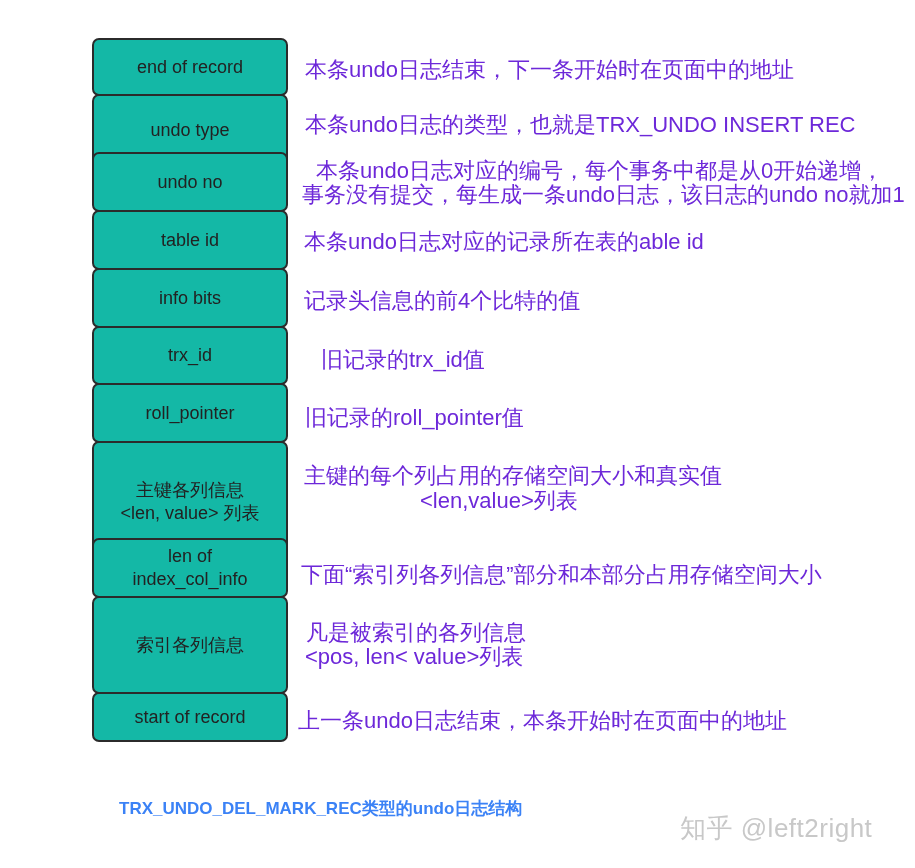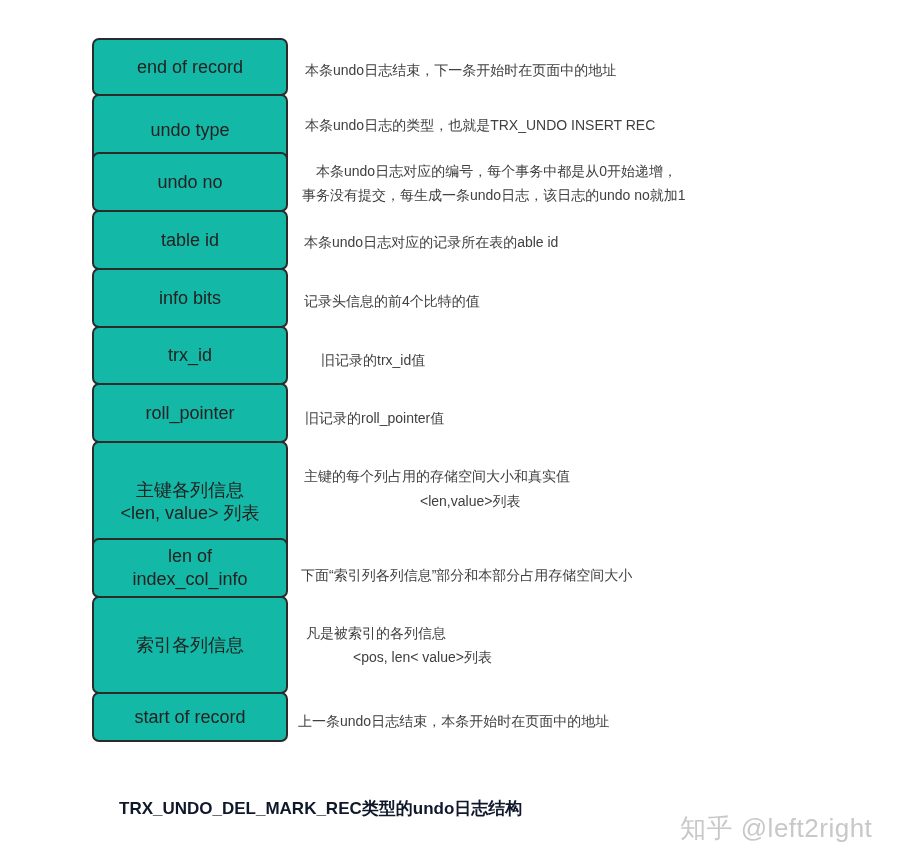--- a/index.html
+++ b/index.html
@@ -2,22 +2,22 @@
 <html><head>
 <meta charset="utf-8">
 <style>
   html, body { margin:0; padding:0; background:#ffffff; }
   body { width:915px; height:868px; position:relative; overflow:hidden;
          font-family: "Liberation Sans", "DejaVu Sans", sans-serif; color:#1f1f1f; }
   .box { position:absolute; left:92px; width:196px; box-sizing:border-box;
          background:#14b8a6; border:2.5px solid #2b2b2b; border-radius:7px;
          display:flex; align-items:center; justify-content:center; text-align:center;
          font-size:18px; line-height:23px; color:#222; }
-  .desc { position:absolute; font-size:14px; line-height:24px; color:#404040; white-space:nowrap; }
-  .caption { position:absolute; left:119px; top:797px; font-size:17px; font-weight:bold; color:#0f172a; }
+  .desc { position:absolute; font-size:22px; line-height:24px; color:#6d28d9; white-space:nowrap; }
+  .caption { position:absolute; left:119px; top:797px; font-size:17px; font-weight:bold; color:#3b82f6; }
   .watermark { position:absolute; left:680px; top:811px; font-size:26px; color:#c8c8c8; letter-spacing:0.5px; }
 </style>
 </head>
 <body>
 
 <div class="box" style="top:38px;height:58px;">
   <span>end of record</span>
 </div>
 <div class="box" style="top:94px;height:72px;">
   <span>undo type</span>
@@ -57,17 +57,17 @@
 <div class="desc" style="left:316px;top:159px;">本条undo日志对应的编号，每个事务中都是从0开始递增，</div>
 <div class="desc" style="left:302px;top:183px;">事务没有提交，每生成一条undo日志，该日志的undo no就加1</div>
 <div class="desc" style="left:304px;top:230px;">本条undo日志对应的记录所在表的able id</div>
 <div class="desc" style="left:304px;top:289px;">记录头信息的前4个比特的值</div>
 <div class="desc" style="left:306px;top:348px;margin-left:15px;">旧记录的trx_id值</div>
 <div class="desc" style="left:305px;top:406px;">旧记录的roll_pointer值</div>
 <div class="desc" style="left:304px;top:464px;">主键的每个列占用的存储空间大小和真实值</div>
 <div class="desc" style="left:420px;top:489px;">&lt;len,value&gt;列表</div>
 <div class="desc" style="left:301px;top:563px;">下面“索引列各列信息”部分和本部分占用存储空间大小</div>
 <div class="desc" style="left:306px;top:621px;">凡是被索引的各列信息</div>
-<div class="desc" style="left:305px;top:645px;margin-left:48px;">&lt;pos, len&lt; value&gt;列表</div>
+<div class="desc" style="left:305px;top:645px;">&lt;pos, len&lt; value&gt;列表</div>
 <div class="desc" style="left:298px;top:709px;">上一条undo日志结束，本条开始时在页面中的地址</div>
 
 <div class="caption">TRX_UNDO_DEL_MARK_REC类型的undo日志结构</div>
 <div class="watermark">知乎 @left2right</div>
 
 </body></html>

